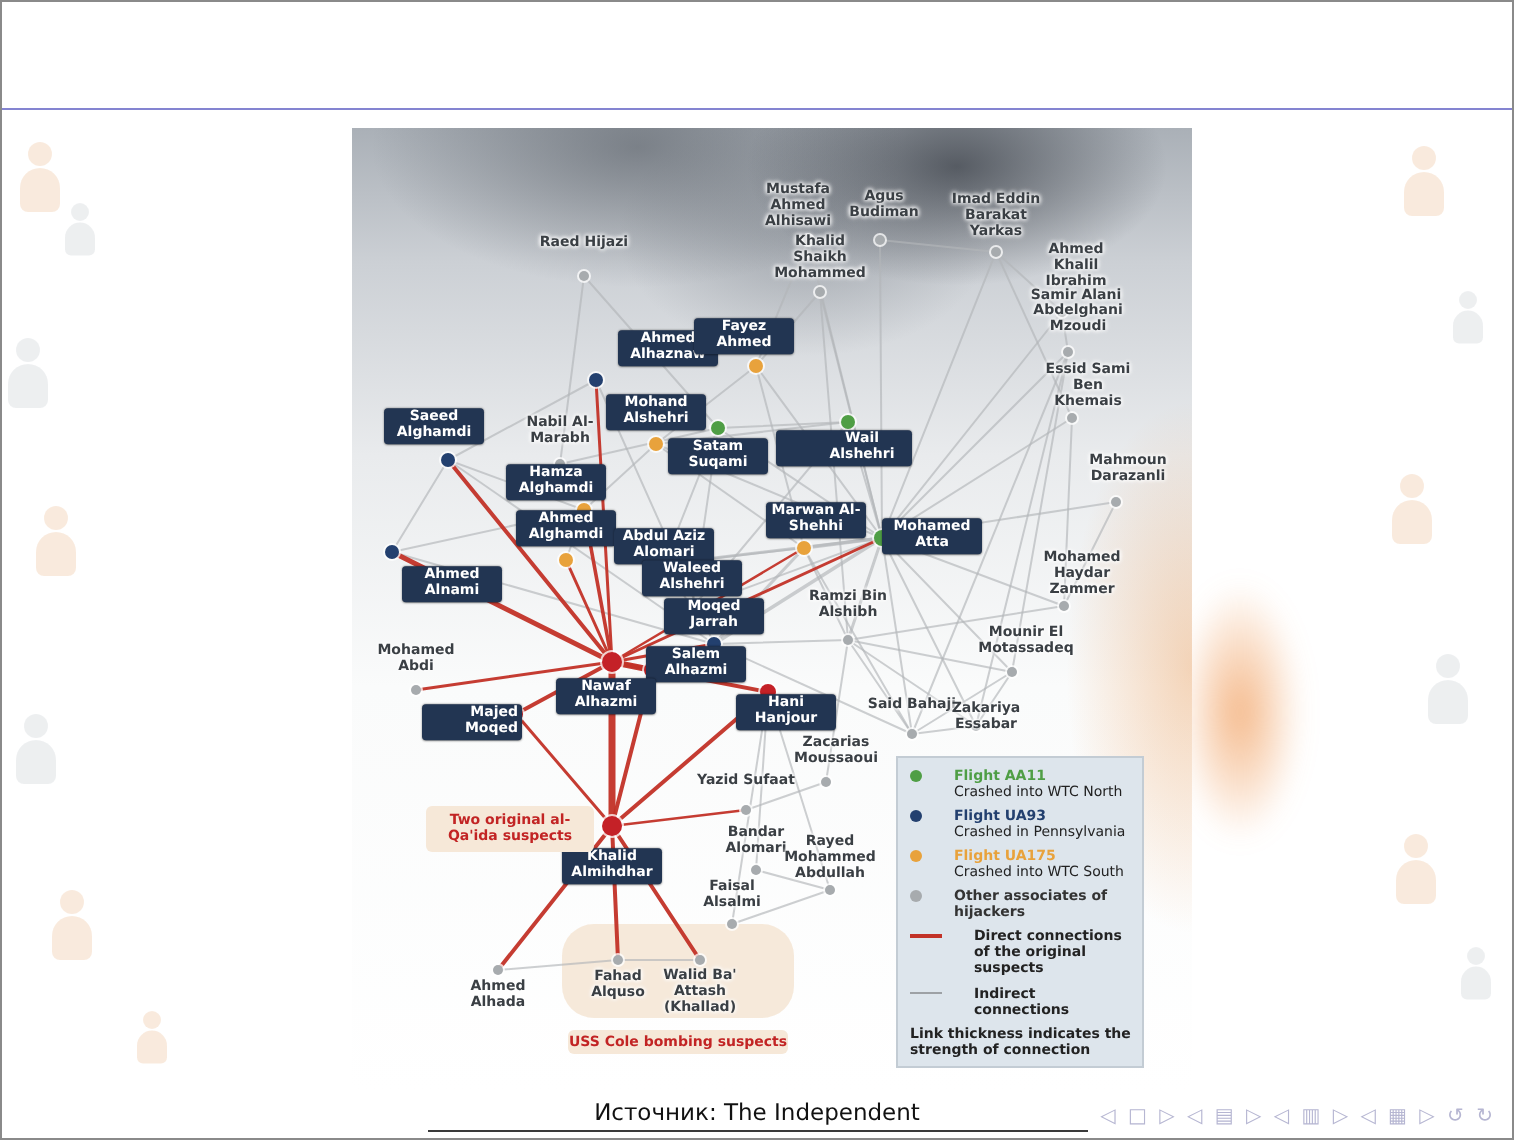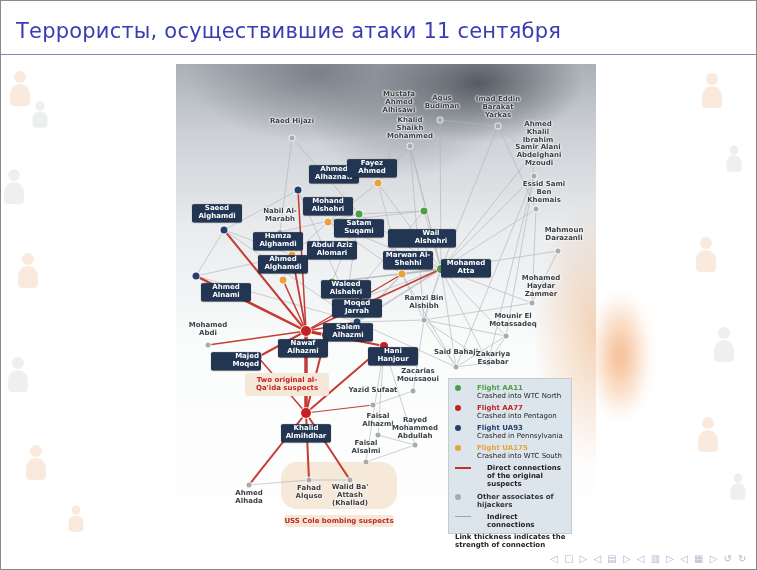--- a/index.html
+++ b/index.html
@@ -36,21 +36,21 @@
   .nlabel{position:absolute;transform:translate(-50%,-50%);text-align:center;
     font-size:7px;line-height:1.12;max-width:50px;z-index:3;}
   .nlabel.plain{color:#3a3f44;font-weight:600;
     text-shadow:0 0 2px #fff,0 0 2px #fff,0 0 3px #fff;}
   .nlabel.boxed{color:#fff;font-weight:700;padding:1px 2px;border-radius:2px;max-width:46px;
     box-shadow:0 0 1px rgba(0,0,0,.5);}
   .uss-blob{position:absolute;left:105px;top:398px;width:116px;height:47px;border-radius:16px;
     background:#f6e8d8;opacity:.95;z-index:0;}
   .ann{position:absolute;z-index:4;background:#f6e8d8;color:#c22424;font-weight:700;
     text-align:center;border-radius:3px;}
-  .ann.two{left:37px;top:309px;width:80px;padding:3px 2px;font-size:7px;line-height:1.2;margin-left:32px;}
+  .ann.two{left:37px;top:339px;width:80px;padding:3px 2px;font-size:7px;line-height:1.2;}
   .ann.cole{left:108px;top:451px;width:110px;padding:2px 0;font-size:7px;}
   
   .legend{position:absolute;left:272px;top:314px;width:124px;height:156px;z-index:4;
     background:#dde5ec;border:1px solid #c3ccd4;box-sizing:border-box;padding:5px 5px 4px 6px;
     font-size:7px;line-height:1.15;color:#222;}
   .leg-item{display:flex;align-items:flex-start;margin-bottom:4px;gap:12px;}
   .leg-dot{flex:0 0 auto;width:6px;height:6px;border-radius:50%;margin:1px 4px 0 0;}
   .leg-sample{flex:0 0 auto;width:16px;height:0;margin:3px 4px 0 0;}
   .leg-label{font-weight:700;}
   .leg-desc{color:#222;}
@@ -74,21 +74,20 @@
   <div class="person" style="left:24px;top:444px"></div>
   <div class="person small" style="left:64px;top:500px"></div>
   <div class="person" style="left:700px;top:72px"></div>
   <div class="person gray small" style="left:722px;top:140px"></div>
   <div class="person" style="left:694px;top:236px"></div>
   <div class="person gray" style="left:712px;top:326px"></div>
   <div class="person" style="left:696px;top:416px"></div>
   <div class="person gray small" style="left:726px;top:468px"></div>
   <div class="fire-glow"></div>
 
-  <h1 class="title">Террористы, осуществившие атаки 11 сентября</h1>
   <div class="title-rule"></div>
 
   <div class="figure">
     <div class="uss-blob"></div>
     <svg class="edge-layer" width="420" height="482" viewBox="0 0 420 482">
         <line x1="116" y1="74" x2="104" y2="168" stroke="#b2b5b8" stroke-width="1" stroke-opacity="0.65" stroke-linecap="round"></line>
         <line x1="116" y1="74" x2="183" y2="150" stroke="#b2b5b8" stroke-width="1" stroke-opacity="0.65" stroke-linecap="round"></line>
         <line x1="228" y1="56" x2="265" y2="205" stroke="#b2b5b8" stroke-width="1" stroke-opacity="0.65" stroke-linecap="round"></line>
         <line x1="228" y1="56" x2="202" y2="119" stroke="#b2b5b8" stroke-width="1" stroke-opacity="0.65" stroke-linecap="round"></line>
         <line x1="264" y1="56" x2="265" y2="205" stroke="#b2b5b8" stroke-width="1" stroke-opacity="0.65" stroke-linecap="round"></line>
@@ -208,29 +207,29 @@
         <div class="nlabel plain" style="left: 368px; top: 129px;">Essid Sami Ben Khemais</div>
         <div class="dot" style="left: 48px; top: 166px; width: 7px; height: 7px; background: rgb(35, 64, 111);"></div>
         <div class="nlabel boxed" style="background: rgb(34, 53, 82); left: 41px; top: 149px;">Saeed Alghamdi</div>
         <div class="dot" style="left: 104px; top: 168px; width: 5px; height: 5px; background: rgb(167, 171, 174);"></div>
         <div class="nlabel plain" style="left: 104px; top: 152px;">Nabil Al-Marabh</div>
         <div class="dot" style="left: 152px; top: 158px; width: 7px; height: 7px; background: rgb(232, 162, 60);"></div>
         <div class="nlabel boxed" style="background: rgb(34, 53, 82); left: 152px; top: 142px;">Mohand Alshehri</div>
         <div class="dot" style="left: 183px; top: 150px; width: 7px; height: 7px; background: rgb(79, 158, 69);"></div>
         <div class="nlabel boxed" style="background: rgb(34, 53, 82); left: 183px; top: 164px;">Satam Suqami</div>
         <div class="dot" style="left: 248px; top: 147px; width: 7px; height: 7px; background: rgb(79, 158, 69);"></div>
-        <div class="nlabel boxed" style="background: rgb(34, 53, 82); left: 246px; top: 174px; padding-left: 20px;">Wail Alshehri</div>
+        <div class="nlabel boxed" style="background: rgb(34, 53, 82); left: 246px; top: 160px; padding-left: 20px;">Wail Alshehri</div>
         <div class="dot" style="left: 382px; top: 187px; width: 5px; height: 5px; background: rgb(167, 171, 174);"></div>
         <div class="nlabel plain" style="left: 388px; top: 171px;">Mahmoun Darazanli</div>
         <div class="dot" style="left: 116px; top: 191px; width: 7px; height: 7px; background: rgb(232, 162, 60);"></div>
         <div class="nlabel boxed" style="background: rgb(34, 53, 82); left: 102px; top: 177px;">Hamza Alghamdi</div>
         <div class="dot" style="left: 107px; top: 216px; width: 7px; height: 7px; background: rgb(232, 162, 60);"></div>
         <div class="nlabel boxed" style="background: rgb(34, 53, 82); left: 107px; top: 200px;">Ahmed Alghamdi</div>
         <div class="dot" style="left: 156px; top: 218px; width: 7px; height: 7px; background: rgb(79, 158, 69);"></div>
-        <div class="nlabel boxed" style="background: rgb(34, 53, 82); left: 156px; top: 186px;">Abdul Aziz Alomari</div>
+        <div class="nlabel boxed" style="background: rgb(34, 53, 82); left: 156px; top: 209px;">Abdul Aziz Alomari</div>
         <div class="dot" style="left: 226px; top: 210px; width: 7px; height: 7px; background: rgb(232, 162, 60);"></div>
         <div class="nlabel boxed" style="background: rgb(34, 53, 82); left: 232px; top: 196px;">Marwan Al-Shehhi</div>
         <div class="dot" style="left: 265px; top: 205px; width: 8px; height: 8px; background: rgb(79, 158, 69);"></div>
         <div class="nlabel boxed" style="background: rgb(34, 53, 82); left: 290px; top: 204px;">Mohamed Atta</div>
         <div class="dot" style="left: 170px; top: 240px; width: 7px; height: 7px; background: rgb(79, 158, 69);"></div>
         <div class="nlabel boxed" style="background: rgb(34, 53, 82); left: 170px; top: 225px;">Waleed Alshehri</div>
         <div class="dot" style="left: 356px; top: 239px; width: 5px; height: 5px; background: rgb(167, 171, 174);"></div>
         <div class="nlabel plain" style="left: 365px; top: 223px;">Mohamed Haydar Zammer</div>
         <div class="dot" style="left: 20px; top: 212px; width: 7px; height: 7px; background: rgb(35, 64, 111);"></div>
         <div class="nlabel boxed" style="background: rgb(34, 53, 82); left: 50px; top: 228px;">Ahmed Alnami</div>
@@ -254,65 +253,64 @@
         <div class="nlabel boxed" style="background: rgb(34, 53, 82); left: 60px; top: 297px; text-align: right;">Majed Moqed</div>
         <div class="dot" style="left: 208px; top: 282px; width: 8px; height: 8px; background: rgb(196, 33, 39);"></div>
         <div class="nlabel boxed" style="background: rgb(34, 53, 82); left: 217px; top: 292px;">Hani Hanjour</div>
         <div class="dot" style="left: 237px; top: 327px; width: 5px; height: 5px; background: rgb(167, 171, 174);"></div>
         <div class="nlabel plain" style="left: 242px; top: 312px; text-align: center;">Zacarias Moussaoui</div>
         <div class="dot" style="left: 197px; top: 341px; width: 5px; height: 5px; background: rgb(167, 171, 174);"></div>
         <div class="nlabel plain" style="left: 197px; top: 327px;">Yazid Sufaat</div>
         <div class="dot" style="left: 130px; top: 349px; width: 10px; height: 10px; background: rgb(196, 33, 39);"></div>
         <div class="nlabel boxed" style="background: rgb(34, 53, 82); left: 130px; top: 369px;">Khalid Almihdhar</div>
         <div class="dot" style="left: 202px; top: 371px; width: 5px; height: 5px; background: rgb(167, 171, 174);"></div>
-        <div class="nlabel plain" style="left: 202px; top: 357px;">Faisal Alhazmi</div>
+        <div class="nlabel plain" style="left: 202px; top: 357px;">Bandar Alomari</div>
         <div class="dot" style="left: 239px; top: 381px; width: 5px; height: 5px; background: rgb(167, 171, 174);"></div>
         <div class="nlabel plain" style="left: 239px; top: 365px;">Rayed Mohammed Abdullah</div>
         <div class="dot" style="left: 190px; top: 398px; width: 5px; height: 5px; background: rgb(167, 171, 174);"></div>
         <div class="nlabel plain" style="left: 190px; top: 384px;">Faisal Alsalmi</div>
         <div class="dot" style="left: 73px; top: 421px; width: 5px; height: 5px; background: rgb(167, 171, 174);"></div>
         <div class="nlabel plain" style="left: 73px; top: 434px;">Ahmed Alhada</div>
         <div class="dot" style="left: 133px; top: 416px; width: 5px; height: 5px; background: rgb(167, 171, 174);"></div>
         <div class="nlabel plain" style="left: 133px; top: 429px;">Fahad Alquso</div>
         <div class="dot" style="left: 174px; top: 416px; width: 5px; height: 5px; background: rgb(167, 171, 174);"></div>
         <div class="nlabel plain" style="left: 174px; top: 432px;">Walid Ba' Attash (Khallad)</div>
       </div>
     <div class="ann two">Two original al-Qa'ida suspects</div>
     <div class="ann cole">USS Cole bombing suspects</div>
     <div class="legend" id="legend-box">
         <div class="leg-item">
           <span class="leg-dot" style="background: rgb(79, 158, 69);"></span>
           <span><span class="leg-label" style="color: rgb(79, 158, 69);">Flight AA11</span><br><span class="leg-desc">Crashed into WTC North</span></span>
         </div>
         <div class="leg-item">
-          <span class="leg-dot" style="background: rgb(196, 33, 39);"></span>
-          <span><span class="leg-label" style="color: rgb(196, 33, 39);">Flight AA77</span><br><span class="leg-desc">Crashed into Pentagon</span></span>
-        </div>
-        <div class="leg-item">
           <span class="leg-dot" style="background: rgb(35, 64, 111);"></span>
           <span><span class="leg-label" style="color: rgb(35, 64, 111);">Flight UA93</span><br><span class="leg-desc">Crashed in Pennsylvania</span></span>
         </div>
         <div class="leg-item">
           <span class="leg-dot" style="background: rgb(232, 162, 60);"></span>
           <span><span class="leg-label" style="color: rgb(232, 162, 60);">Flight UA175</span><br><span class="leg-desc">Crashed into WTC South</span></span>
         </div>
         <div class="leg-item">
+          <span class="leg-dot" style="background: rgb(167, 171, 174);"></span>
+          <span><span class="leg-label" style="color: rgb(51, 51, 51);">Other associates of hijackers</span></span>
+        </div>
+        <div class="leg-item">
           <span class="leg-sample" style="border-top: 2.5px solid rgb(194, 50, 39);"></span>
           <span class="leg-desc" style="font-weight: 700;">Direct connections of the original suspects</span>
         </div>
         <div class="leg-item">
-          <span class="leg-dot" style="background: rgb(167, 171, 174);"></span>
-          <span><span class="leg-label" style="color: rgb(51, 51, 51);">Other associates of hijackers</span></span>
-        </div>
-        <div class="leg-item">
           <span class="leg-sample" style="border-top: 1.5px solid rgb(157, 161, 165);"></span>
           <span class="leg-desc" style="font-weight: 700;">Indirect connections</span>
         </div>
         <div class="leg-item">
           <span class="leg-desc" style="font-weight: 700;">Link thickness indicates the strength of connection</span>
         </div>
       </div>
   </div>
 
+  <div class="footer">
+    <span>Источник: The Independent</span>
+  </div>
 
   <div class="nav">◁ □ ▷   ◁ ▤ ▷   ◁ ▥ ▷   ◁ ▦ ▷   ↺ ↻</div>
 
 </div>
 
 </body></html>

